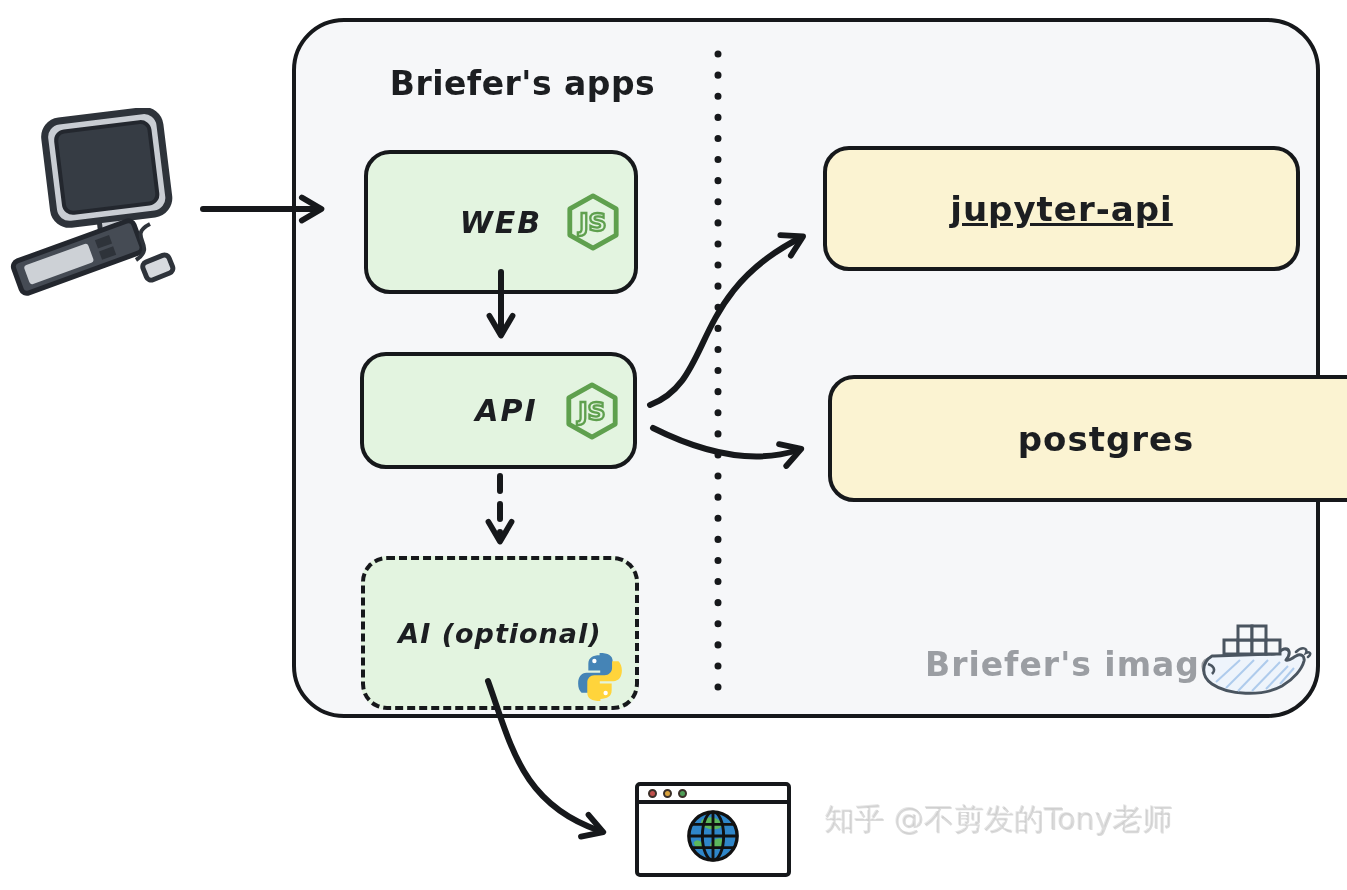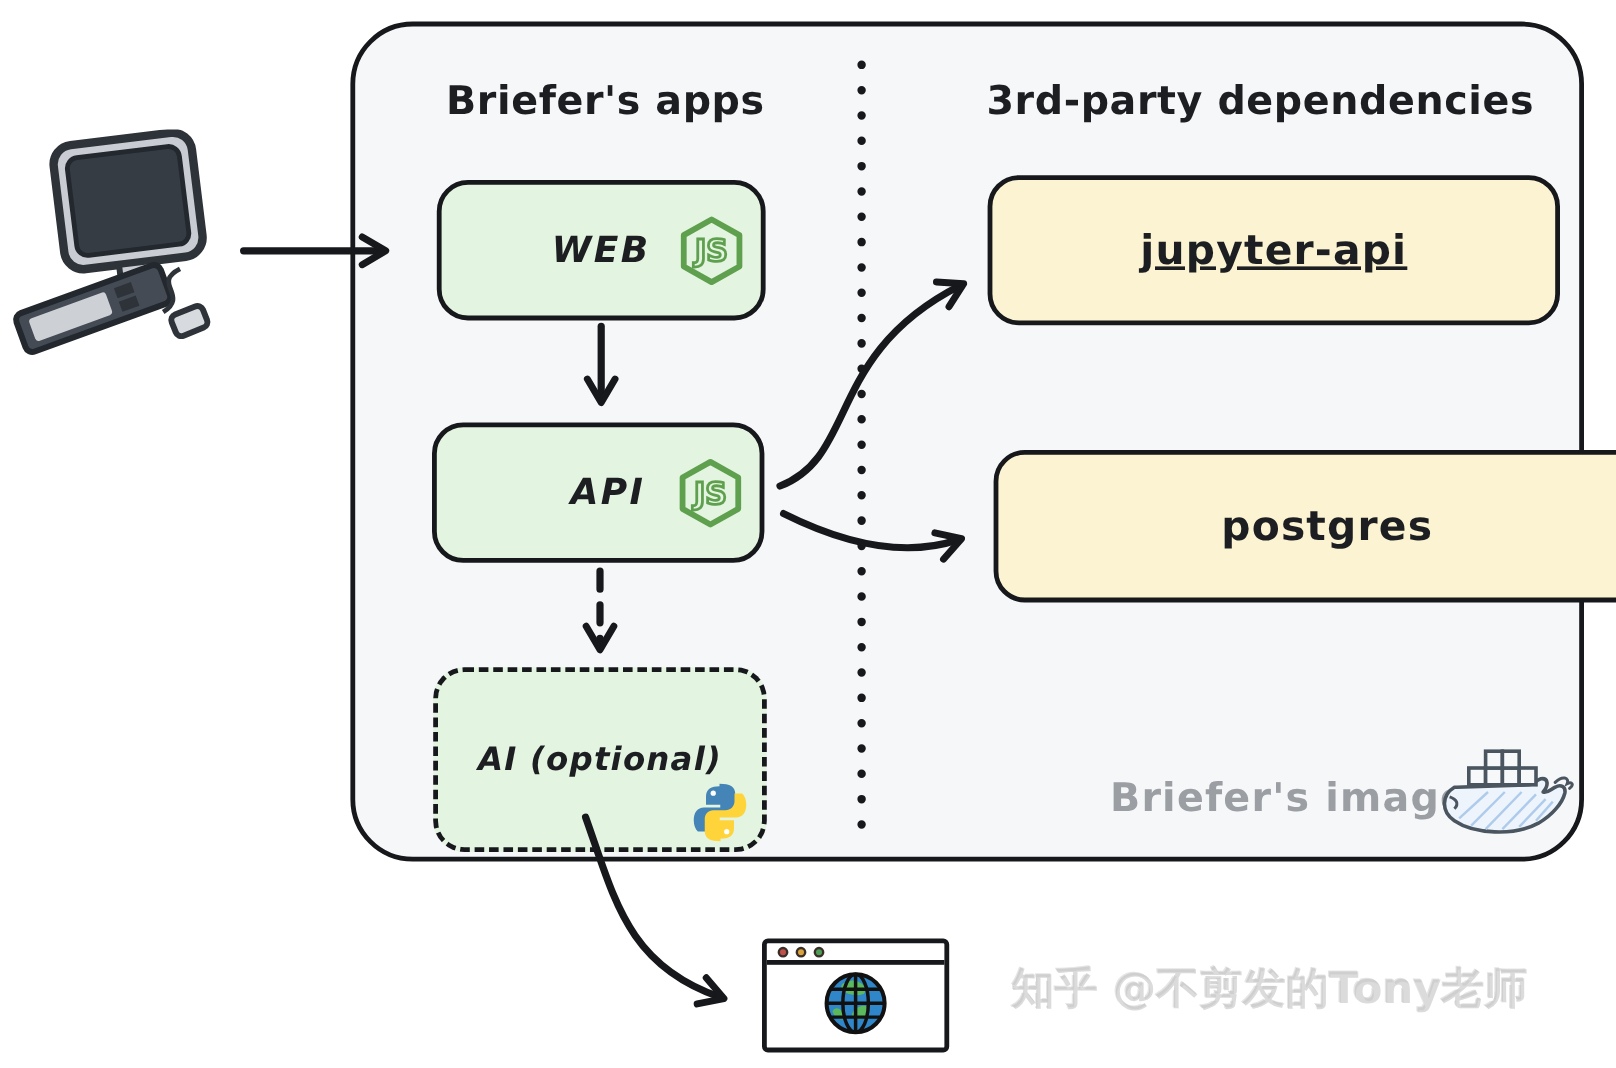--- a/index.html
+++ b/index.html
@@ -28,21 +28,21 @@
   .section-title {
     position: absolute;
     font-size: 33px;
     font-weight: 700;
     letter-spacing: 0.5px;
     color: #1c1e21;
     text-align: center;
     z-index: 2;
     white-space: nowrap;
   }
-  .apps-title  { left: 362px; top: 64px; width: 285px; }
+  .apps-title  { left: 380px; top: 64px; width: 285px; }
   .deps-title  { left: 822px; top: 64px; width: 455px; }
 
   
   .box {
     position: absolute;
     border: 4px solid #16181b;
     border-radius: 26px;
     display: flex;
     align-items: center;
     justify-content: center;
@@ -60,21 +60,21 @@
     font-style: italic;
   }
   .box-label-upright {
     font-size: 34px;
     font-weight: 700;
     letter-spacing: 1px;
     color: #1c1e21;
     font-style: normal;
   }
 
-  .web-box      { left: 364px; top: 150px; width: 274px; height: 117px; }
+  .web-box      { left: 364px; top: 150px; width: 274px; height: 144px; }
   .api-box      { left: 360px; top: 352px; width: 277px; height: 117px; padding-left: 16px; }
   .ai-box       { left: 361px; top: 556px; width: 278px; height: 154px; }
   .jupyter-box  { left: 823px; top: 146px; width: 477px; height: 125px; text-decoration: underline; }
   .postgres-box { left: 828px; top: 375px; width: 556px; height: 127px; }
 
   .node-icon {
     position: absolute;
     right: 12px; top: 50%;
     transform: translateY(-50%);
     width: 58px; height: 58px;
@@ -145,23 +145,23 @@
     position: absolute;
     left: 0; top: 0;
     width: 1347px; height: 890px;
     z-index: 3;
     pointer-events: none;
   }
 
   
   .watermark {
     position: absolute;
-    left: 843px; top: 800px;
-    font-size: 36px;
-    font-weight: 700;
+    left: 825px; top: 800px;
+    font-size: 30px;
+    font-weight: 400;
     color: rgba(189,189,189,0.55);
     text-shadow: 1px 2px 0 rgba(255,255,255,0.95), -1px -1px 0 rgba(150,150,150,0.25);
     z-index: 4;
     white-space: nowrap;
   }
 </style>
 </head>
 <body>
 
 <div class="canvas">
@@ -178,21 +178,20 @@
       <rect x="92" y="139" width="15" height="9" fill="#2e333a"></rect>
       <rect x="92" y="151" width="15" height="9" fill="#2e333a"></rect>
     </g>
     <path d="M128,152 C150,138 118,128 142,116" fill="none" stroke="#2e333a" stroke-width="4"></path>
     <rect x="136" y="150" width="28" height="19" rx="5" transform="rotate(-22 150 160)" fill="#d7dade" stroke="#2e333a" stroke-width="5"></rect>
   </svg>
 
   <div class="panel"></div>
 
   <div class="section-title apps-title">Briefer's apps</div>
-  <div class="section-title deps-title">3rd-party dependencies</div>
 
   <div class="box box-green web-box">
     <span class="box-label">WEB</span>
     <svg class="node-icon" viewBox="0 0 60 60">
       <path d="M30 3 L54 16.5 L54 43.5 L30 57 L6 43.5 L6 16.5 Z" fill="none" stroke="#5fa04e" stroke-width="5" stroke-linejoin="round"></path>
       <text x="30" y="39" text-anchor="middle" font-size="26" font-weight="bold" font-family="DejaVu Sans, sans-serif" fill="none" stroke="#5fa04e" stroke-width="2.4">JS</text>
     </svg>
   </div>
 
   <div class="box box-green api-box">

